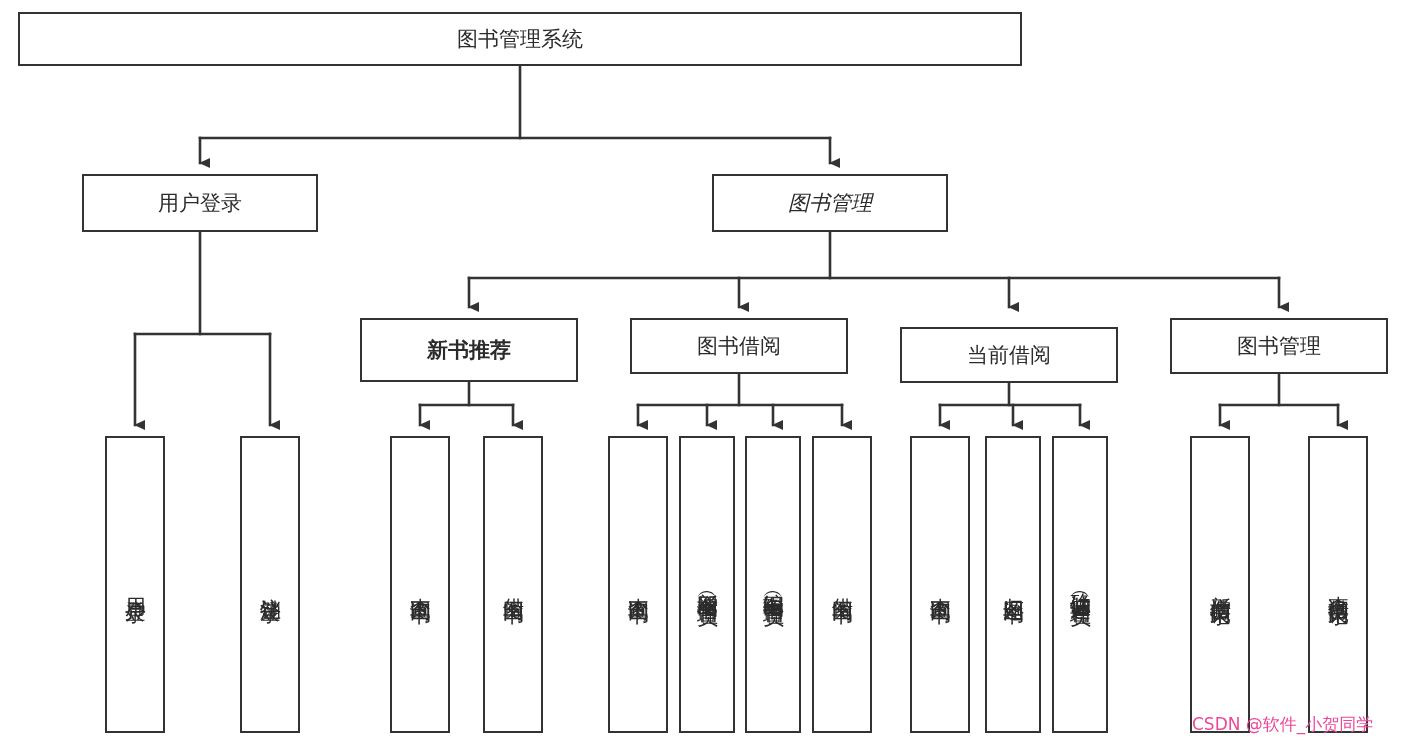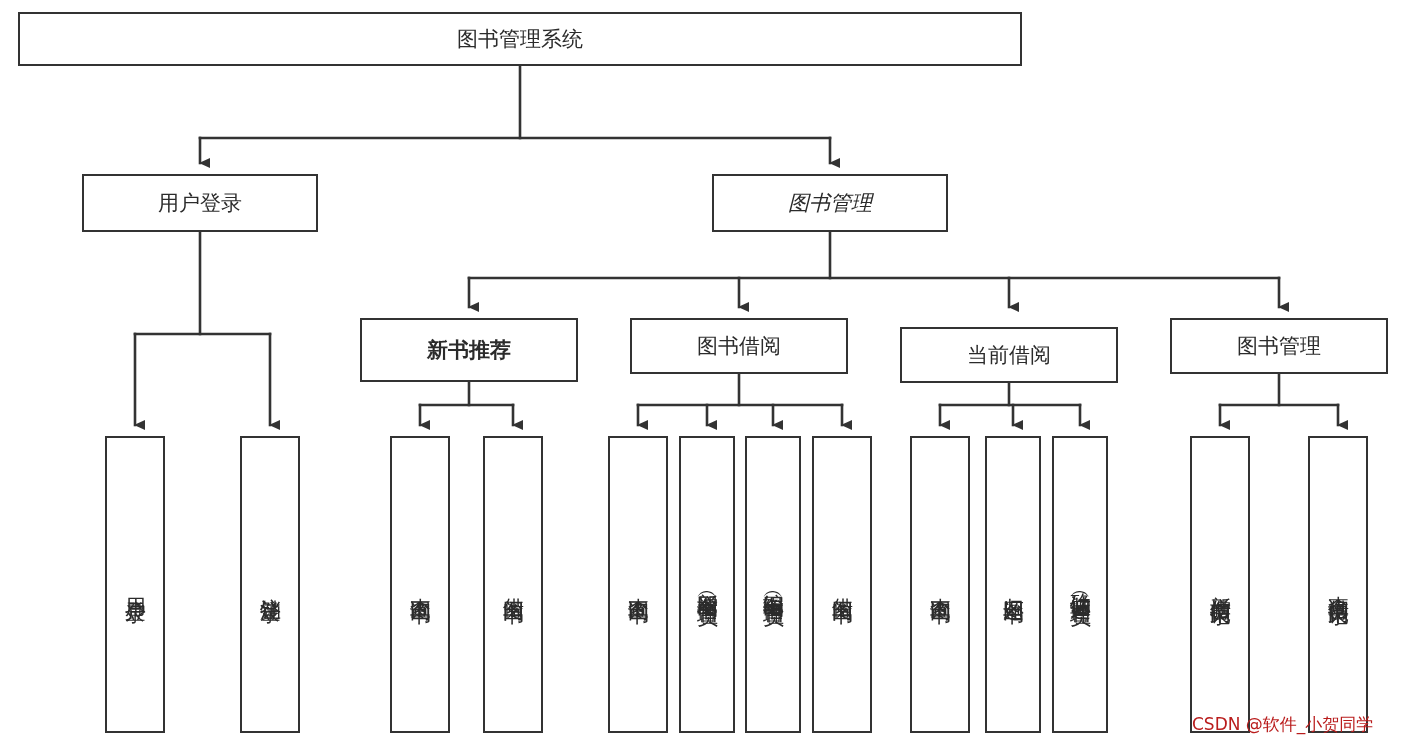--- a/index.html
+++ b/index.html
@@ -55,21 +55,21 @@
   .node.vertical .node-label {
     writing-mode: vertical-rl;
     text-orientation: upright;
     font-size: 21px;
     letter-spacing: 2px;
     line-height: 1;
     max-height: 270px;
   }
   .watermark {
     position: absolute;
-    color: #b91c1c;
+    color: #ec4899;
     font-size: 17px;
     white-space: nowrap;
     user-select: none;
   }
 </style>
 </head>
 <body>
 
 <div id="diagram-root">
 

